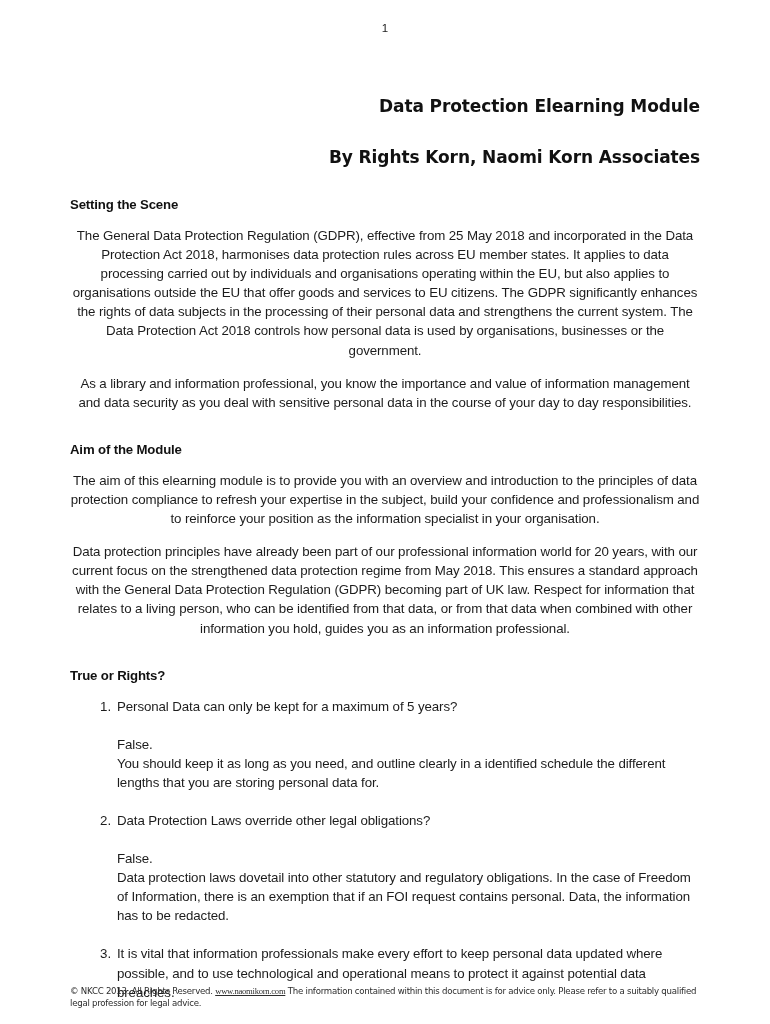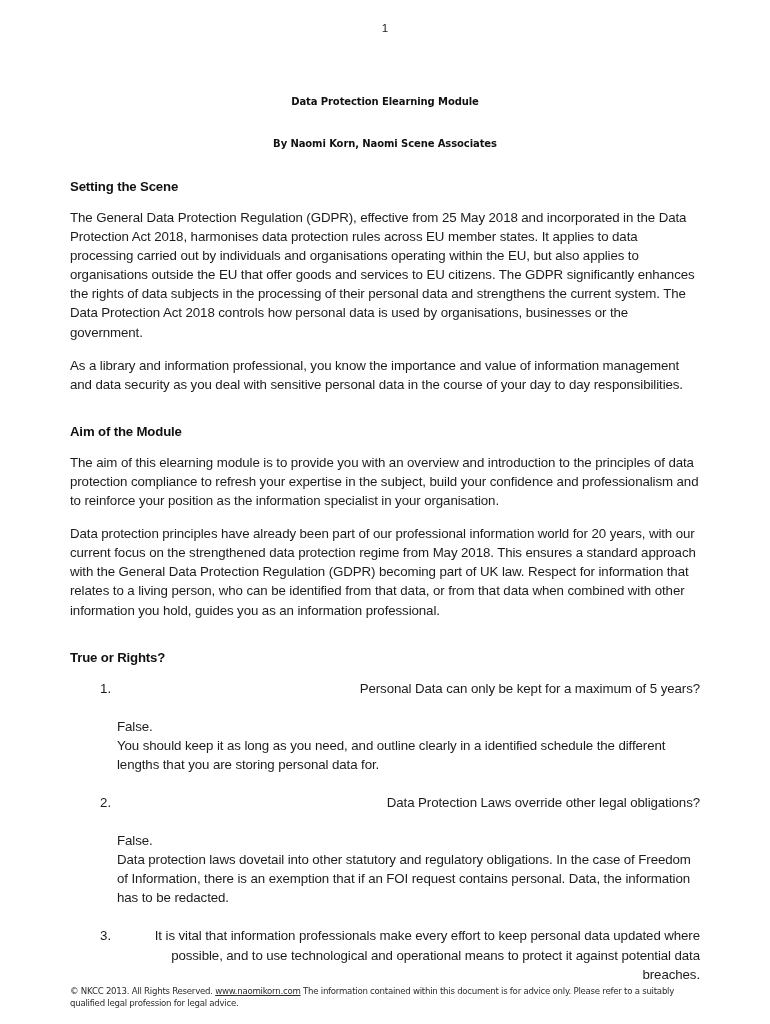--- a/index.html
+++ b/index.html
@@ -29,24 +29,24 @@
     text-align: center;
     font-size: 11.5px;
     color: #222;
     padding-top: 22px;
     letter-spacing: 0;
   }
 
   
   .doc-title,
   .doc-subtitle {
-    text-align: center;
+    text-align: right;
     font-family: "DejaVu Sans", sans-serif;
     font-weight: bold;
-    font-size: 10px;
+    font-size: 17px;
     color: #111;
     letter-spacing: -0.1px;
   }
   .doc-title { margin-top: 62px; }
   .doc-subtitle { margin-top: 31px; }
 
   
   .section-heading {
     font-weight: bold;
     font-size: 13.2px;
@@ -57,21 +57,21 @@
   }
 
   
   .body-par {
     font-size: 13.3px;
     line-height: 19.1px;
     color: #1c1c1c;
     margin-top: 14px;
     margin-bottom: 0;
     letter-spacing: -0.1px;
-    text-align: left;
+    text-align: center;
   }
 
   
   .tf-list {
     margin: 14px 0 0 0;
     padding: 0;
     list-style: none;
     counter-reset: tf;
   }
   .tf-item {
@@ -89,21 +89,20 @@
     font-size: 13.3px;
     line-height: 19.1px;
     color: #1c1c1c;
   }
   .tf-question {
     font-size: 13.3px;
     line-height: 19.1px;
     color: #1c1c1c;
     letter-spacing: -0.1px;
     margin: 0;
-    text-align: right;
   }
   .tf-answer {
     font-size: 13.3px;
     line-height: 19.1px;
     color: #1c1c1c;
     letter-spacing: -0.1px;
     margin: 19px 0 0 0;
   }
   .tf-answer-verdict { display: block; }
   .tf-answer-detail  { display: block; }
@@ -116,31 +115,32 @@
     top: 986px;
     font-family: "DejaVu Sans", sans-serif;
     font-size: 8.6px;
     line-height: 11.6px;
     color: #2b2b2b;
     letter-spacing: -0.25px;
   }
   .footer-link {
     color: #2b2b2b;
     text-decoration: underline;
+    font-family: Liberation Serif, serif;
   }
 </style>
 </head>
 <body>
 
 <div class="page">
 
   <div class="page-number">1</div>
 
   <div class="doc-title">Data Protection Elearning Module</div>
-  <div class="doc-subtitle">By Naomi Korn, Naomi Scene Associates</div>
+  <div class="doc-subtitle">By Rights Korn, Naomi Korn Associates</div>
 
   <h2 class="section-heading">Setting the Scene</h2>
   <p class="body-par">The General Data Protection Regulation (GDPR), effective from 25 May 2018 and incorporated in the Data Protection Act 2018, harmonises data protection rules across EU member states. It applies to data processing carried out by individuals and organisations operating within the EU, but also applies to organisations outside the EU that offer goods and services to EU citizens. The GDPR significantly enhances the rights of data subjects in the processing of their personal data and strengthens the current system. The Data Protection Act 2018 controls how personal data is used by organisations, businesses or the government.</p>
   <p class="body-par">As a library and information professional, you know the importance and value of information management and data security as you deal with sensitive personal data in the course of your day to day responsibilities.</p>
 
   <h2 class="section-heading">Aim of the Module</h2>
   <p class="body-par">The aim of this elearning module is to provide you with an overview and introduction to the principles of data protection compliance to refresh your expertise in the subject, build your confidence and professionalism and to reinforce your position as the information specialist in your organisation.</p>
 
   <p class="body-par">Data protection principles have already been part of our professional information world for 20 years, with our current focus on the strengthened data protection regime from May 2018.  This ensures a standard approach with the General Data Protection Regulation (GDPR) becoming part of UK law. Respect for information that relates to a living person, who can be identified from that data, or from that data when combined with other information you hold, guides you as an information professional.</p>
 

